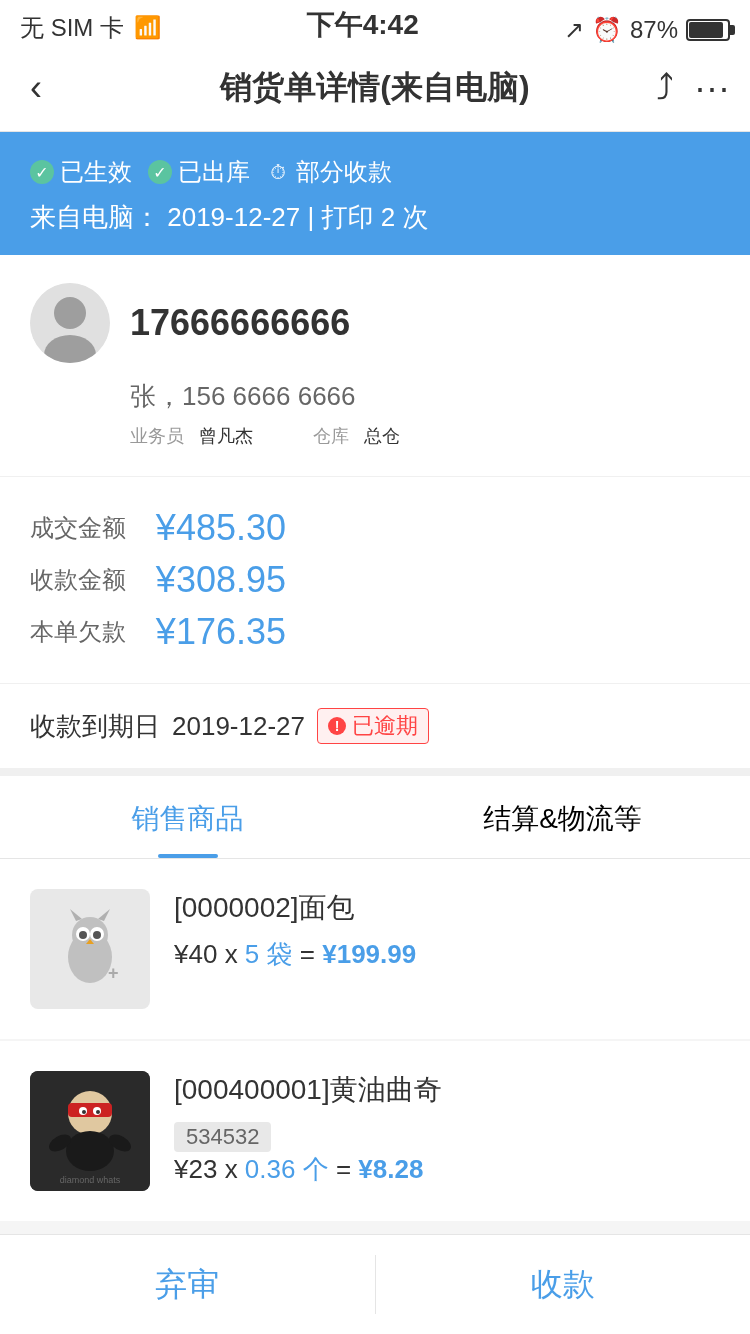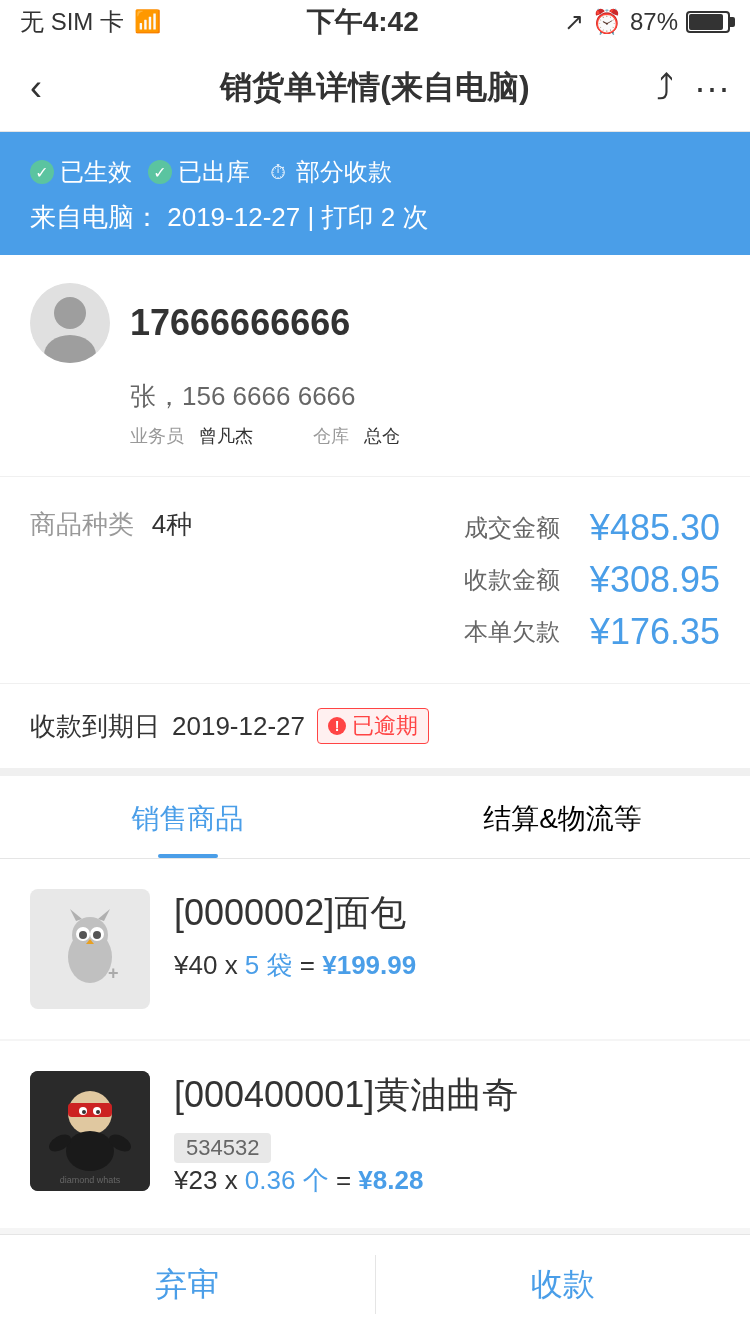--- a/index.html
+++ b/index.html
@@ -10,21 +10,21 @@
       min-height: 1334px;
       background: #f5f5f5;
       font-size: 28px;
       color: #333;
     }
 
     
     .status-bar {
       display: flex;
       justify-content: space-between;
-      align-items: center;
+      align-items: flex-end;
       height: 44px;
       background: #fff;
       padding: 0 20px;
       font-size: 24px;
       gap: 8px;
     }
     .status-left {
       display: flex;
       align-items: center;
       gap: 10px;
@@ -311,21 +311,21 @@
       flex-shrink: 0;
       overflow: hidden;
       display: flex;
       align-items: center;
       justify-content: center;
     }
     .product-info {
       flex: 1;
     }
     .product-name {
-      font-size: 36px;
+      font-size: 28px;
       color: #333;
       margin-bottom: 10px;
     }
     .product-sku {
       display: inline-block;
       background: #e8e8e8;
       color: #666;
       font-size: 22px;
       padding: 2px 12px;
       border-radius: 4px;
@@ -460,26 +460,20 @@
     </div>
     <div>
       <span class="meta-label">仓库</span>
       <span class="meta-value">总仓</span>
     </div>
   </div>
 </div>
 
 <div class="stats-section">
   <div class="stats-row">
-    <div class="stats-left">
-      <div>
-        <span class="stats-label">商品种类</span>
-        <span class="stats-value">4种</span>
-      </div>
-    </div>
     <div class="stats-right">
       <div class="stats-right-row">
         <span class="amount-label">成交金额</span>
         <span class="amount-value">¥485.30</span>
       </div>
       <div class="stats-right-row">
         <span class="amount-label">收款金额</span>
         <span class="amount-value">¥308.95</span>
       </div>
       <div class="stats-right-row">

